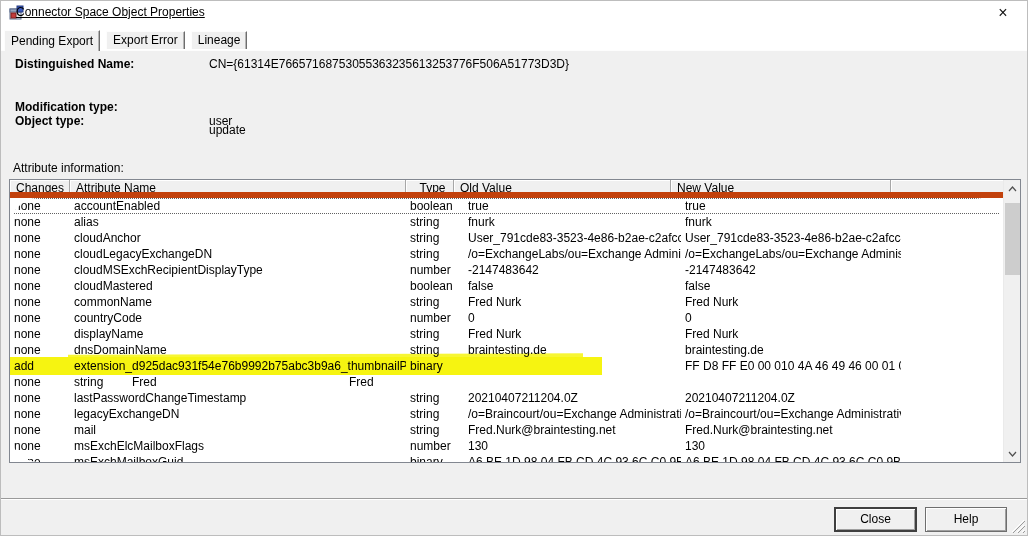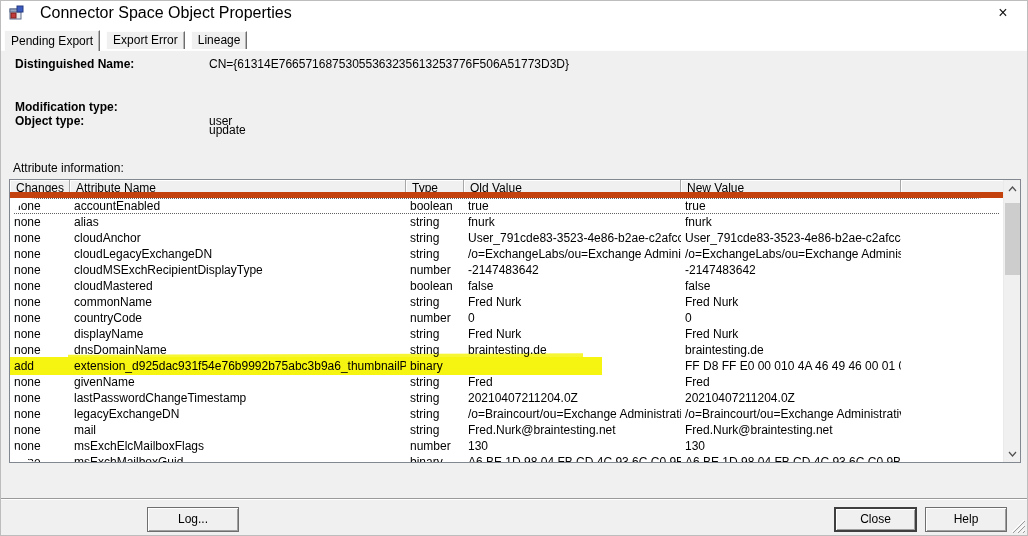--- a/index.html
+++ b/index.html
@@ -1,21 +1,21 @@
 <!DOCTYPE html>
 <html style="--hl: #f6f411;"><head>
 <meta charset="utf-8">
 <style>
   html,body{margin:0;padding:0;width:1028px;height:536px;overflow:hidden;
     font-family:"Liberation Sans","DejaVu Sans",sans-serif;font-size:12px;color:#000;}
   .window{position:absolute;inset:0;background:#f0f0f0;border:1px solid #bdbdbd;box-sizing:border-box;}
   .topzone{position:absolute;left:0;top:0;right:0;height:49px;background:#ffffff;}
   .titlebar{position:absolute;left:0;top:0;right:0;height:23px;background:#ffffff;}
   .app-icon{position:absolute;left:8px;top:4px;width:16px;height:16px;}
-  .title-text{position:absolute;left:39px;top:0;line-height:23px;font-size:16px;white-space:nowrap;}
+  .title-text{position:absolute;left:15px;top:0;line-height:23px;font-size:12px;white-space:nowrap;text-decoration:underline;}
   .close-btn{position:absolute;right:8px;top:0;width:32px;height:23px;display:flex;align-items:center;justify-content:center;font-size:16px;color:#111;cursor:default;}
   .tabstrip{position:absolute;left:3px;top:28px;height:21px;display:flex;gap:6px;align-items:center;z-index:3;}
   .tab{height:18px;line-height:17px;padding:0 6px;background:#f0f0f0;box-sizing:border-box;white-space:nowrap;
     border:1px solid;border-bottom:none;border-top-color:#fdfdfd;border-left-color:#fdfdfd;border-right-color:#6d6d6d;
     box-shadow:inset -1px 0 0 #b5b5b5;}
   .tab.active{height:21px;line-height:20px;margin-bottom:-1px;z-index:4;}
   .tabpage{position:absolute;left:0;top:49px;right:0;height:448px;background:#f0f0f0;border-top:1px solid #fdfdfd;}
   .bottom-edge{position:absolute;left:0;top:497px;right:0;height:1px;background:#fff;border-top:1px solid #9a9a9a;}
   .lbl{position:absolute;font-weight:bold;white-space:nowrap;}
   .val{position:absolute;left:208px;white-space:nowrap;}
@@ -24,21 +24,21 @@
   .grid{position:absolute;left:8px;top:178px;width:1012px;height:284px;box-sizing:border-box;
     border:1px solid #828790;background:#ffffff;}
   .grid-header{position:absolute;left:0;top:0;right:17px;height:18px;display:flex;background:#f0f0f0;
     border-bottom:6px solid #c2410c;box-sizing:border-box;z-index:2;}
   .hcell{box-sizing:border-box;padding-left:6px;line-height:17px;white-space:nowrap;overflow:hidden;
     border-right:1px solid #a7a7a7;box-shadow:inset 1px 1px 0 #ffffff;}
   .grid-body{position:absolute;left:0;top:18px;right:17px;bottom:0;overflow:hidden;background:#fff;border-radius:29px;}
   .row{position:relative;height:16px;display:flex;}
   .cell{position:relative;z-index:1;box-sizing:border-box;padding-left:4px;line-height:16px;white-space:nowrap;overflow:hidden;}
   .c-changes{width:60px;}.c-name{width:336px;}.c-type{width:58px;}.c-old{width:217px;}.c-new{width:220px;}.c-fill{flex:1;}
-  .hcell.c-changes{width:60px;}.hcell.c-name{width:336px;}.hcell.c-type{width:58px;}.hcell.c-old{width:217px;}.hcell.c-new{width:220px;}.hcell.c-fill{flex:1;border-right:none;}
+  .hcell.c-changes{width:60px;}.hcell.c-name{width:336px;}.hcell.c-type{width:48px;text-align:center;}.hcell.c-old{width:217px;}.hcell.c-new{width:220px;}.hcell.c-fill{flex:1;border-right:none;}
   .row.focused::after{content:'';position:absolute;inset:0;border:1px dotted #616161;pointer-events:none;z-index:3;}
   .hl{display:none;position:absolute;left:0;top:-1px;width:592px;height:18px;background:var(--hl,#f6f411);z-index:0;}
   .hl::before{content:'';position:absolute;left:58px;top:-3px;width:515px;height:4px;background:inherit;opacity:.85;transform:rotate(-0.15deg);}
   .row.highlighted .hl{display:block;}
   
   .scrollbar{position:absolute;top:0;right:0;bottom:0;width:17px;background:#f0f0f0;border-left:1px solid #eaeaea;box-sizing:border-box;}
   .sb-btn{position:absolute;left:0;width:17px;height:17px;display:flex;align-items:center;justify-content:center;}
   .sb-up{top:0;}.sb-down{bottom:0;}
   .sb-thumb{position:absolute;left:1px;top:23px;width:15px;height:72px;background:#cdcdcd;}
   
@@ -192,21 +192,20 @@
     <div class="cell c-changes">add</div>
     <div class="cell c-name">extension_d925dac931f54e76b9992b75abc3b9a6_thumbnailPhoto</div>
     <div class="cell c-type">binary</div>
     <div class="cell c-old"></div>
     <div class="cell c-new">FF D8 FF E0 00 010 4A 46 49 46 00 01 01...</div>
     <div class="cell c-fill"></div>
   </div>
         <div class="row">
 
     <div class="cell c-changes">none</div>
-    <div class="cell c-name">givenName</div>
     <div class="cell c-type">string</div>
     <div class="cell c-old">Fred</div>
     <div class="cell c-new">Fred</div>
     <div class="cell c-fill"></div>
   </div>
         <div class="row">
 
     <div class="cell c-changes">none</div>
     <div class="cell c-name">lastPasswordChangeTimestamp</div>
     <div class="cell c-type">string</div>
@@ -261,21 +260,20 @@
       <div class="sb-btn sb-down">
         <svg width="9" height="6" viewBox="0 0 9 6">
             <polyline points="1,1 4.5,5 8,1" fill="none" stroke="#505050" stroke-width="1.2"></polyline>
           </svg>
       </div>
     </div>
   </div>
 
   <div class="bottom-edge"></div>
 
-  <div class="btn btn-log">Log...</div>
   <div class="btn btn-close">Close</div>
   <div class="btn btn-help">Help</div>
 
   <svg class="resize-grip" viewBox="0 0 14 14">
     <line x1="13" y1="1" x2="1" y2="13" stroke="#ffffff" stroke-width="1"></line>
     <line x1="14" y1="2" x2="2" y2="14" stroke="#9a9a9a" stroke-width="1"></line>
     <line x1="13" y1="6" x2="6" y2="13" stroke="#ffffff" stroke-width="1"></line>
     <line x1="14" y1="7" x2="7" y2="14" stroke="#9a9a9a" stroke-width="1"></line>
     <line x1="13" y1="11" x2="11" y2="13" stroke="#ffffff" stroke-width="1"></line>
     <line x1="14" y1="12" x2="12" y2="14" stroke="#9a9a9a" stroke-width="1"></line>

